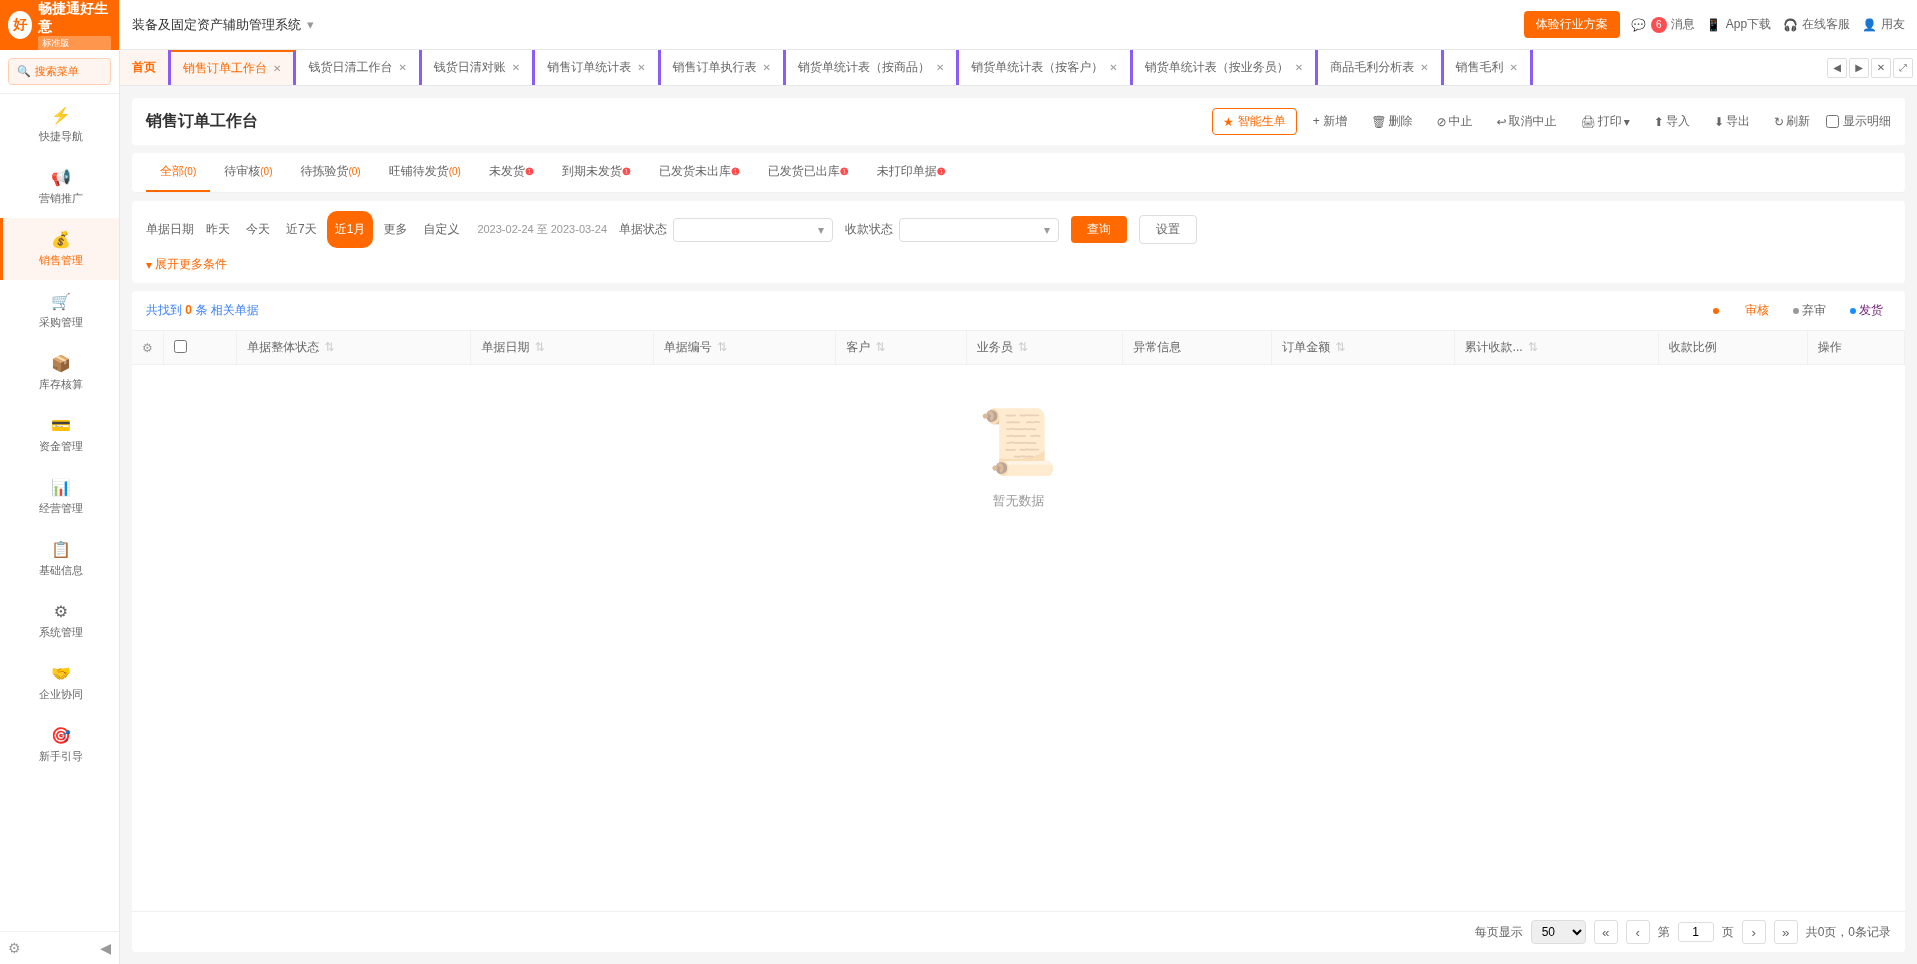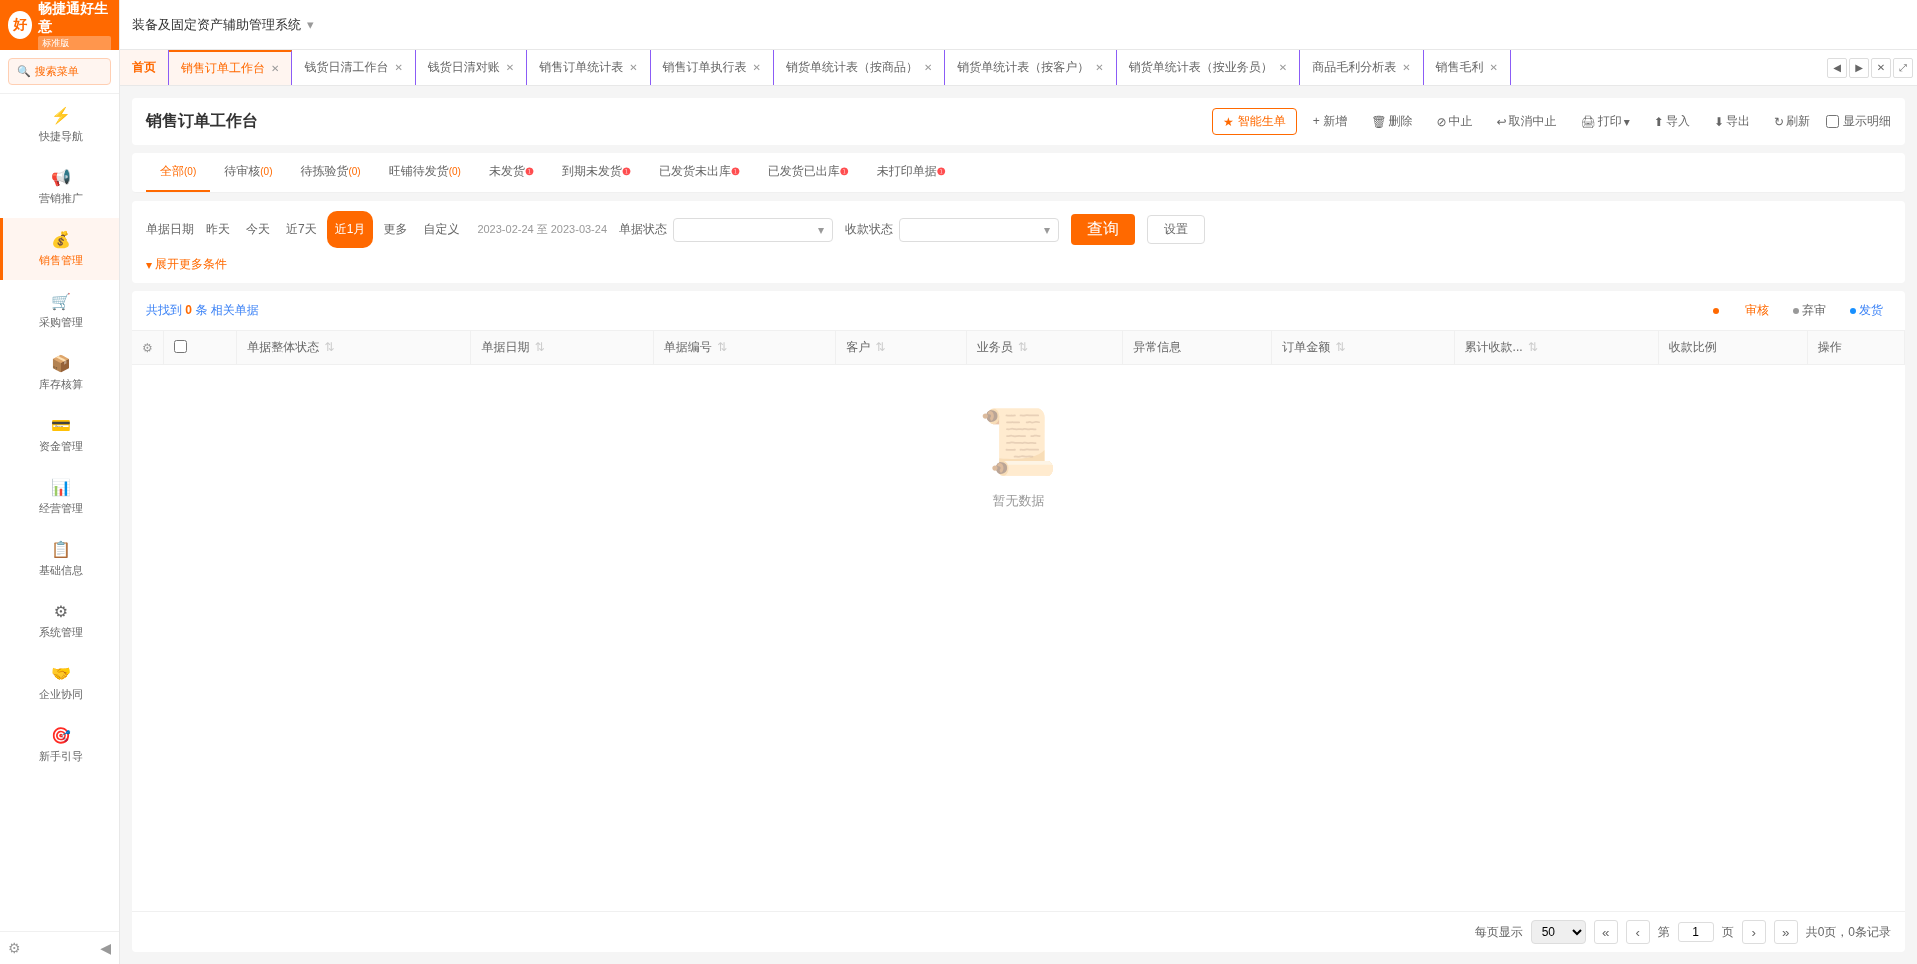--- a/index.html
+++ b/index.html
@@ -26,37 +26,37 @@
     .topbar { height: 50px; background: #fff; border-bottom: 1px solid #e8e8e8; display: flex; align-items: center; padding: 0 12px; gap: 8px; flex-shrink: 0; }
     .topbar-title { font-size: 13px; color: #333; flex: 1; display: flex; align-items: center; gap: 6px; }
     .topbar-arrow { color: #999; }
     .topbar-actions { display: flex; align-items: center; gap: 12px; }
     .topbar-btn { background: #ff6900; color: #fff; border: none; border-radius: 4px; padding: 5px 12px; font-size: 12px; cursor: pointer; }
     .topbar-icon-btn { display: flex; align-items: center; gap: 4px; color: #666; font-size: 12px; cursor: pointer; }
     .topbar-badge { background: #ff4d4f; color: #fff; border-radius: 50%; width: 16px; height: 16px; font-size: 10px; display: flex; align-items: center; justify-content: center; }
 
     
     .tabbar { background: #fff; border-bottom: 1px solid #e8e8e8; display: flex; align-items: center; overflow: hidden; flex-shrink: 0; height: 36px; }
-    .tab { display: flex; align-items: center; gap: 4px; padding: 0 12px; height: 36px; font-size: 12px; color: #666; cursor: pointer; border-right: 1px solid #8b5cf6; white-space: nowrap; flex-shrink: 0; }
+    .tab { display: flex; align-items: center; gap: 4px; padding: 0 12px; height: 36px; font-size: 12px; color: #666; cursor: pointer; border-right: 3px solid #8b5cf6; white-space: nowrap; flex-shrink: 0; }
     .tab.active { background: #fff5f0; color: #ff6900; border-top: 2px solid #ff6900; }
     .tab-home { background: #fff5f0; color: #ff6900; font-weight: bold; }
     .tab-close { color: #999; font-size: 10px; margin-left: 2px; }
     .tabbar-nav { display: flex; align-items: center; margin-left: auto; padding: 0 4px; gap: 2px; }
     .tabbar-nav-btn { background: none; border: 1px solid #ddd; border-radius: 2px; width: 20px; height: 20px; display: flex; align-items: center; justify-content: center; cursor: pointer; color: #666; font-size: 10px; }
 
     
     .content { flex: 1; overflow: hidden; display: flex; flex-direction: column; background: #f5f5f5; padding: 12px; gap: 8px; }
 
     
     .page-header { background: #fff; padding: 10px 14px; border-radius: 4px; display: flex; align-items: center; justify-content: space-between; }
     .page-title { font-size: 16px; font-weight: bold; color: #333; }
     .page-actions { display: flex; align-items: center; gap: 8px; }
     .btn-smart { background: #fff; border: 1px solid #ff6900; color: #ff6900; border-radius: 4px; padding: 4px 10px; font-size: 12px; cursor: pointer; display: flex; align-items: center; gap: 4px; }
     .btn-action { background: none; border: none; color: #666; font-size: 12px; cursor: pointer; display: flex; align-items: center; gap: 2px; padding: 4px 8px; }
-    .btn-query { background: #ff6900; color: #fff; border: none; border-radius: 4px; padding: 5px 16px; font-size: 16px; cursor: pointer; }
+    .btn-query { background: #ff6900; color: #fff; border: none; border-radius: 4px; padding: 5px 16px; font-size: 12px; cursor: pointer; }
     .btn-setting { background: #fff; border: 1px solid #ddd; color: #666; border-radius: 4px; padding: 5px 16px; font-size: 12px; cursor: pointer; }
 
     
     .filter-tabs { background: #fff; padding: 0 14px; border-radius: 4px; display: flex; align-items: center; border-bottom: 1px solid #f0f0f0; }
     .filter-tab { padding: 10px 14px; font-size: 12px; color: #666; cursor: pointer; border-bottom: 2px solid transparent; white-space: nowrap; }
     .filter-tab.active { color: #ff6900; border-bottom-color: #ff6900; }
     .filter-tab .badge { display: inline-block; font-size: 10px; color: #ff6900; }
     .filter-tab .badge-red { color: #ff4d4f; font-weight: bold; }
 
     
@@ -73,21 +73,21 @@
 
     
     .table-section { background: #fff; border-radius: 4px; flex: 1; overflow: hidden; display: flex; flex-direction: column; }
     .table-toolbar { padding: 8px 14px; display: flex; align-items: center; justify-content: space-between; border-bottom: 1px solid #f0f0f0; }
     .table-count { font-size: 12px; color: #666; }
     .table-count span { color: #3b82f6; }
     .table-actions { display: flex; gap: 8px; }
     .table-action-btn { background: none; border: none; font-size: 12px; cursor: pointer; display: flex; align-items: center; gap: 3px; padding: 3px 8px; border-radius: 3px; }
     .table-action-btn.approve { color: #ff6900; gap: 26px; }
     .table-action-btn.reject { color: #666; }
-    .table-action-btn.send { color: #3b82f6; }
+    .table-action-btn.send { color: #701a75; }
     .table-action-btn .dot { width: 6px; height: 6px; border-radius: 50%; display: inline-block; }
     .dot-orange { background: #ff6900; }
     .dot-gray { background: #999; }
     .dot-blue { background: #1890ff; }
 
     .data-table { width: 100%; border-collapse: collapse; font-size: 12px; }
     .data-table th { background: #fafafa; padding: 8px 10px; text-align: left; color: #666; font-weight: normal; border-bottom: 1px solid #f0f0f0; border-right: 1px solid #f0f0f0; white-space: nowrap; }
     .data-table th .sort-icon { color: #ccc; margin-left: 2px; }
     .data-table thead tr th:first-child { width: 30px; }
 
@@ -181,20 +181,40 @@
   </div>
 </div>
 
 <div class="main">
 
   <div class="topbar">
     <span class="topbar-title">
       <span>装备及固定资产辅助管理系统</span>
       <span class="topbar-arrow">▾</span>
     </span>
+    <div class="topbar-actions">
+      <button class="topbar-btn">体验行业方案</button>
+      <div class="topbar-icon-btn">
+        <span>💬</span>
+        <div class="topbar-badge">6</div>
+        <span>消息</span>
+      </div>
+      <div class="topbar-icon-btn">
+        <span>📱</span>
+        <span>App下载</span>
+      </div>
+      <div class="topbar-icon-btn">
+        <span>🎧</span>
+        <span>在线客服</span>
+      </div>
+      <div class="topbar-icon-btn">
+        <span>👤</span>
+        <span>用友</span>
+      </div>
+    </div>
   </div>
 
   <div class="tabbar">
     <div class="tab tab-home">
       <span>首页</span>
     </div>
     <div class="tab active">
       <span>销售订单工作台</span>
       <span class="tab-close">✕</span>
     </div>

